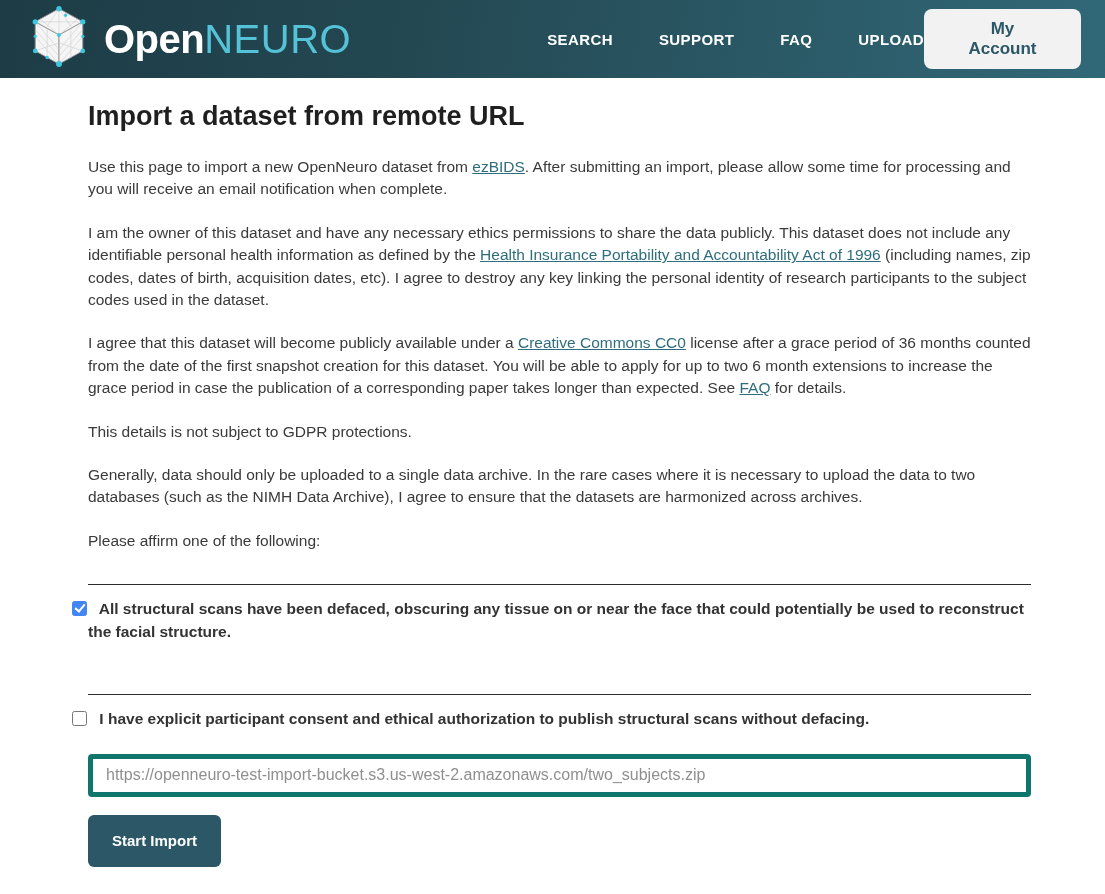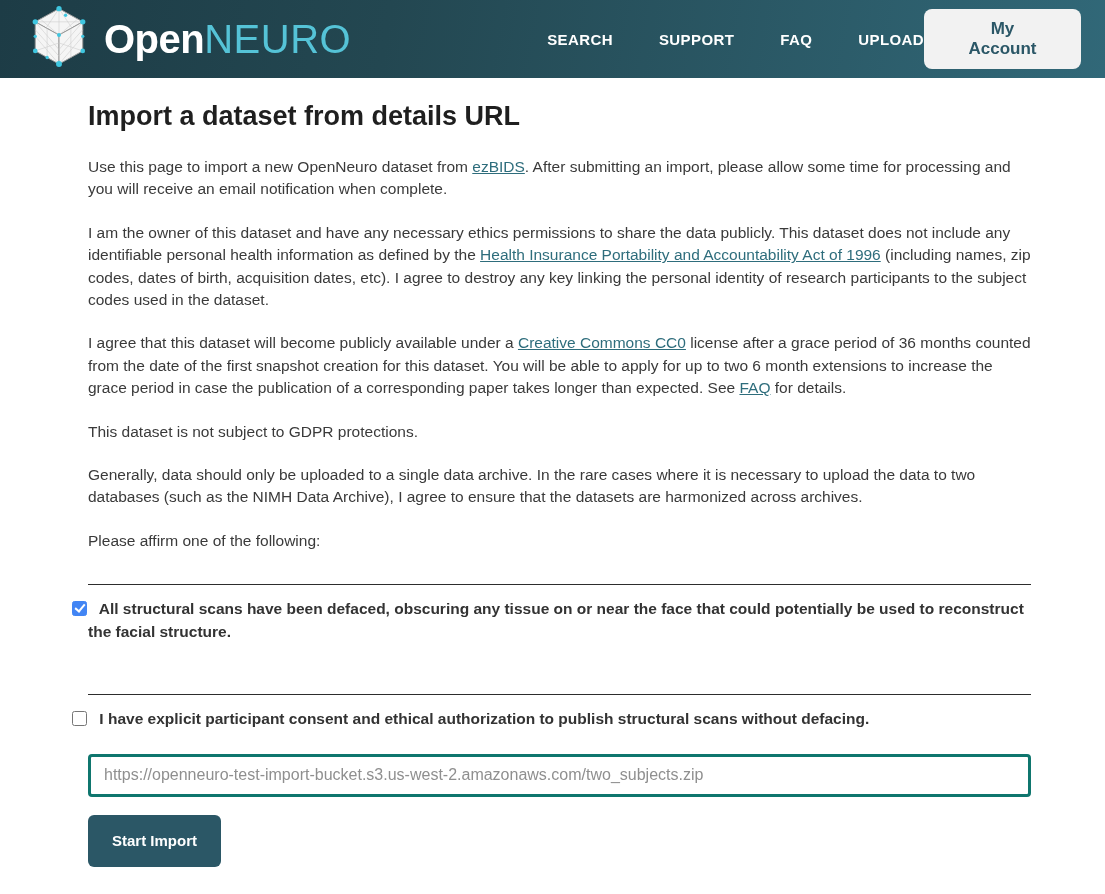--- a/index.html
+++ b/index.html
@@ -84,21 +84,21 @@
     position: absolute; left: 4px; top: 0px;
     width: 4px; height: 8px;
     border: solid #ffffff; border-width: 0 2px 2px 0;
     transform: rotate(40deg);
   }
 
   
   .field-label { display: block; font-size: 15.5px; color: #3a3a3a; margin: 10px 0 6px; }
   .url-input {
     width: 100%; height: 43px;
-    border: 3px solid #0f766e; border-radius: 4px;
+    border: 5px solid #0f766e; border-radius: 4px;
     padding: 0 13px;
     font-family: inherit; font-size: 16px; color: #3a3a3a;
     outline: none;
   }
   .url-input::placeholder { color: #8f8f8f; opacity: 1; }
 
   .start-btn {
     margin-top: 18px;
     background: #2b5766; color: #ffffff;
     font-family: inherit; font-size: 15px; font-weight: 700;
@@ -144,30 +144,30 @@
     <a href="#">SEARCH</a>
     <a href="#">SUPPORT</a>
     <a href="#">FAQ</a>
     <a href="#">UPLOAD</a>
   </nav>
 
   <button class="account-btn">My Account</button>
 </header>
 
 <main class="container">
-  <h1 class="page-title">Import a dataset from details URL</h1>
+  <h1 class="page-title">Import a dataset from remote URL</h1>
 
   <p><span>Use this page to import a new OpenNeuro dataset from </span><a href="#" class="text-link">ezBIDS</a><span>. After submitting an import, please allow some time for processing and you will receive an email notification when complete.</span></p>
 
 
   <p><span>I am the owner of this dataset and have any necessary ethics permissions to share the data publicly. This dataset does not include any identifiable personal health information as defined by the </span><a href="#" class="text-link">Health Insurance Portability and Accountability Act of 1996</a><span> (including names, zip codes, dates of birth, acquisition dates, etc). I agree to destroy any key linking the personal identity of research participants to the subject codes used in the dataset.</span></p>
 
   <p><span>I agree that this dataset will become publicly available under a </span><a href="#" class="text-link">Creative Commons CC0</a><span> license after a grace period of 36 months counted from the date of the first snapshot creation for this dataset. You will be able to apply for up to two 6 month extensions to increase the grace period in case the publication of a corresponding paper takes longer than expected. See </span><a href="#" class="text-link">FAQ</a><span> for details.</span></p>
 
-  <p>This dataset is not subject to GDPR protections.</p>
+  <p>This details is not subject to GDPR protections.</p>
 
   <p>Generally, data should only be uploaded to a single data archive. In the rare cases where it is necessary to upload the data to two databases (such as the NIMH Data Archive), I agree to ensure that the datasets are harmonized across archives.</p>
 
   <p>Please affirm one of the following:</p>
 
   <div class="affirm-list">
     <label class="affirm-item">
       <input type="checkbox" checked="" style="">
       <span>All structural scans have been defaced, obscuring any tissue on or near the face that could potentially be used to reconstruct the facial structure.</span>
     </label>

